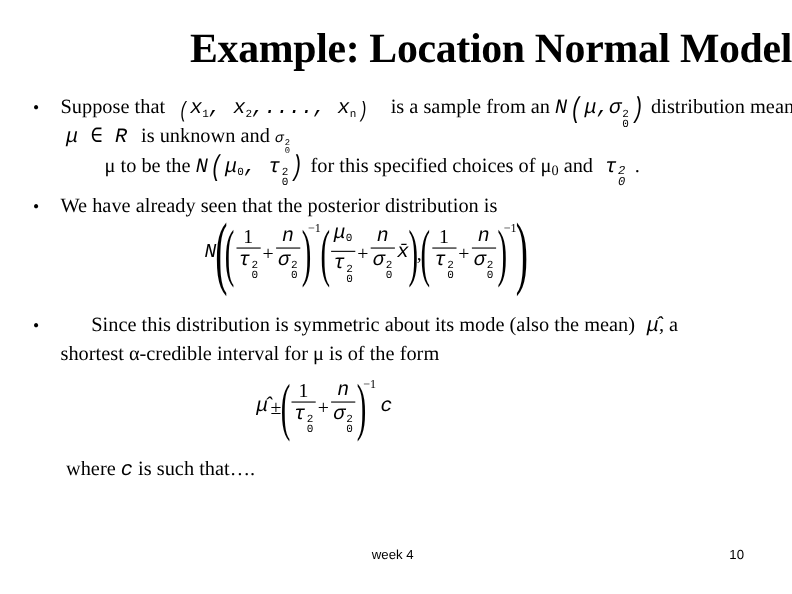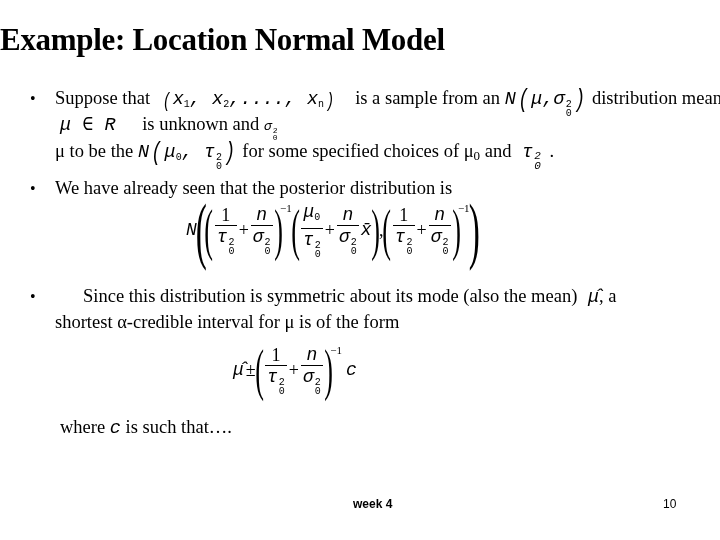--- a/index.html
+++ b/index.html
@@ -1,19 +1,19 @@
 <!DOCTYPE html>
 <html><head>
 <meta charset="utf-8">
 <style>
   html, body { margin: 0; padding: 0; background: #ffffff; }
   body { width: 720px; height: 540px; position: relative; overflow: hidden;
          font-family: "Liberation Serif", "DejaVu Serif", serif; color: #000; }
-  .title { position: absolute; top: 22px; left: 0; width: 720px; text-align: left;
-           font-weight: bold; font-size: 31px; letter-spacing: -0.3px; }
+  .title { position: absolute; top: 22px; left: 0; width: 720px; text-align: right;
+           font-weight: bold; font-size: 38px; letter-spacing: -0.3px; }
   .line { position: absolute; left: 55px; font-size: 18.5px; white-space: nowrap; line-height: 22px; }
   .bullet { position: absolute; left: 30px; font-size: 16px; }
   .m { font-style: italic; font-family: Liberation Mono, monospace; }
   .sub { font-size: 10px; vertical-align: -3px; font-style: normal; }
   .supsub { display: inline-flex; flex-direction: column; line-height: 9px; font-size: 10px; vertical-align: -3px; font-style: normal; margin-left: 1px; }
   .paren { font-size: 26px; font-weight: 100; vertical-align: -3px; transform: scaleX(0.7); display: inline-block; }
   .formula { position: absolute; display: flex; align-items: center; font-family: "Liberation Serif", serif; font-size: 18px; }
   .frac { display: inline-flex; flex-direction: column; align-items: center; margin: 0 2px; }
   .frac .num { padding: 0 2px; line-height: 20px; }
   .frac .den { border-top: 1px solid #000; padding: 0 2px; line-height: 22px; }
@@ -38,33 +38,33 @@
     </span>
     <span style="margin-left:8px;">is a sample from an</span>
     <span class="m">N<span class="paren">(</span>μ,σ<span class="supsub">
           <span>2</span>
           <span>0</span>
         </span><span class="paren">)</span></span>
     <span>distribution mean</span>
   </div>
   <div class="line" style="top:113px; left:60px;">
     <span class="m">μ ∈ R</span>
-    <span style="margin-left:22px;">is unknown and</span>
+    <span style="margin-left:8px;">is unknown and</span>
     <span class="m" style="font-size:13px;">σ<span class="supsub" style="font-size:8px;line-height:7px;">
           <span>2</span>
           <span>0</span>
         </span></span>
   </div>
-  <div class="line" style="top:140px;">
+  <div class="line" style="top:140px;margin-left:40px;">
     <span>μ to be the</span>
     <span class="m">N<span class="paren">(</span>μ<span class="sub">0</span>, τ<span class="supsub">
           <span>2</span>
           <span>0</span>
         </span><span class="paren">)</span></span>
-    <span>for some specified choices of μ</span><span class="sub" style="font-size:13px;">0</span>
+    <span>for this specified choices of μ</span><span class="sub" style="font-size:13px;">0</span>
     <span>and</span>
     <span class="m" style="margin-left:6px;">τ<span class="stack">
           <span>2</span>
           <span>0</span>
         </span></span>
     <span style="margin-left:4px;">.</span>
   </div>
 
   <div class="bullet" style="top:180px;">•</div>
   <div class="line" style="top:177px;">We have already seen that the posterior distribution is</div>
@@ -158,15 +158,15 @@
       </span>
     <span class="bigparen">)</span>
     <span class="exp">−1</span>
     <span class="m" style="margin-left:4px;">c</span>
   </div>
 
   <div class="line" style="top:416px; left:60px;">
     <span>where </span><span class="m">c</span><span> is such that….</span>
   </div>
 
-  <div class="footer" style="left:353px;font-weight:bold;">week 4</div>
+  <div class="footer" style="left:338px;">week 4</div>
   <div class="footer" style="left:663px;">10</div>
 </div>
 
 </body></html>

